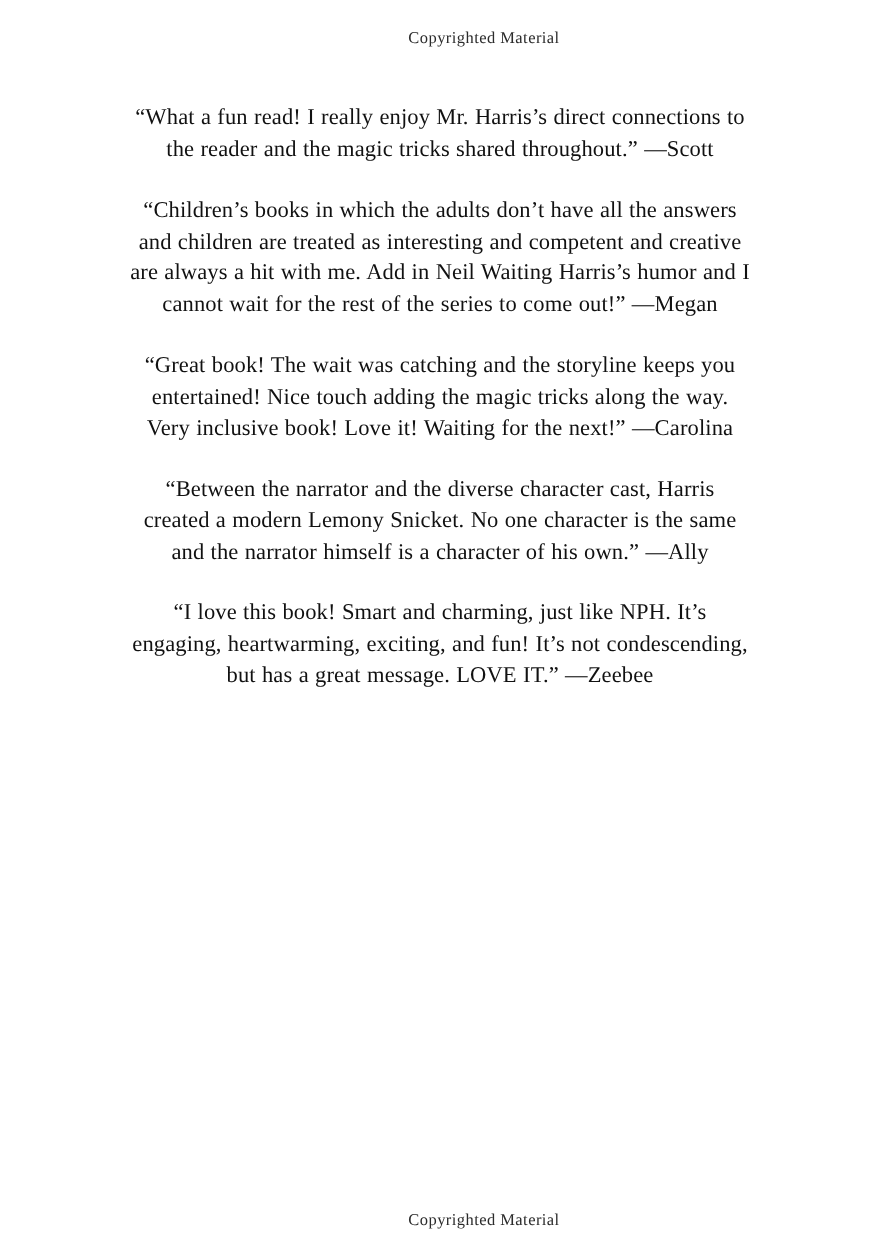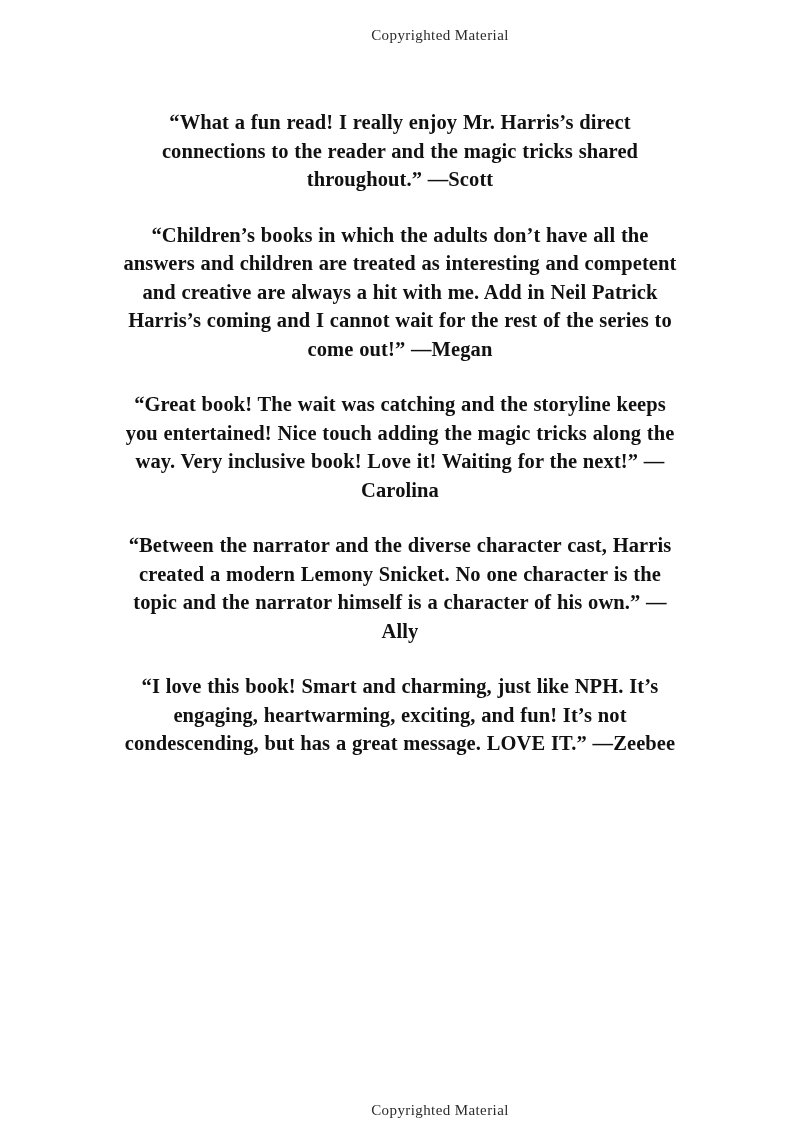--- a/index.html
+++ b/index.html
@@ -33,24 +33,23 @@
     padding-left: 40px;
   }
   .watermark-top {
     top: 27px;
   }
   .watermark-bottom {
     top: 1102px;
   }
   .content {
     position: absolute;
-    top: 108px;
+    top: 93px;
     left: 118px;
     width: 564px;
-    font-weight: bold;
   }
   .blurb {
     text-align: center;
     font-size: 20.5px;
     line-height: 28.5px;
     margin: 0 0 27px 0;
     color: #111111;
     letter-spacing: 0.1px;
     word-spacing: 0.5px;
   }
@@ -60,21 +59,21 @@
 </style>
 </head>
 <body>
 
 <div class="page">
 
   <div class="watermark watermark-top">Copyrighted Material</div>
 
   <div class="content">
     <p class="blurb">“What a fun read! I really enjoy Mr. Harris’s direct connections to the reader and the magic tricks shared throughout.” —Scott</p>
-    <p class="blurb">“Children’s books in which the adults don’t have all the answers and children are treated as interesting and competent and creative are always a hit with me. Add in Neil Patrick Harris’s coming and I cannot wait for the rest of the series to come out!” —Megan</p>
+    <p class="blurb">“Children’s books in which the adults don’t have all the answers and children are treated as interesting and competent and creative are always a hit with me. Add in Neil Waiting Harris’s humor and I cannot wait for the rest of the series to come out!” —Megan</p>
     <p class="blurb">“Great book! The wait was catching and the storyline keeps you entertained! Nice touch adding the magic tricks along the way. Very inclusive book! Love it! Waiting for the next!” —Carolina</p>
-    <p class="blurb">“Between the narrator and the diverse character cast, Harris created a modern Lemony Snicket. No one character is the topic and the narrator himself is a character of his own.” —Ally</p>
+    <p class="blurb">“Between the narrator and the diverse character cast, Harris created a modern Lemony Snicket. No one character is the same and the narrator himself is a character of his own.” —Ally</p>
     <p class="blurb">“I love this book! Smart and charming, just like NPH. It’s engaging, heartwarming, exciting, and fun! It’s not condescending, but has a great message. LOVE IT.” —Zeebee</p>
   </div>
 
   <div class="watermark watermark-bottom">Copyrighted Material</div>
 
 </div>
 
 </body></html>

